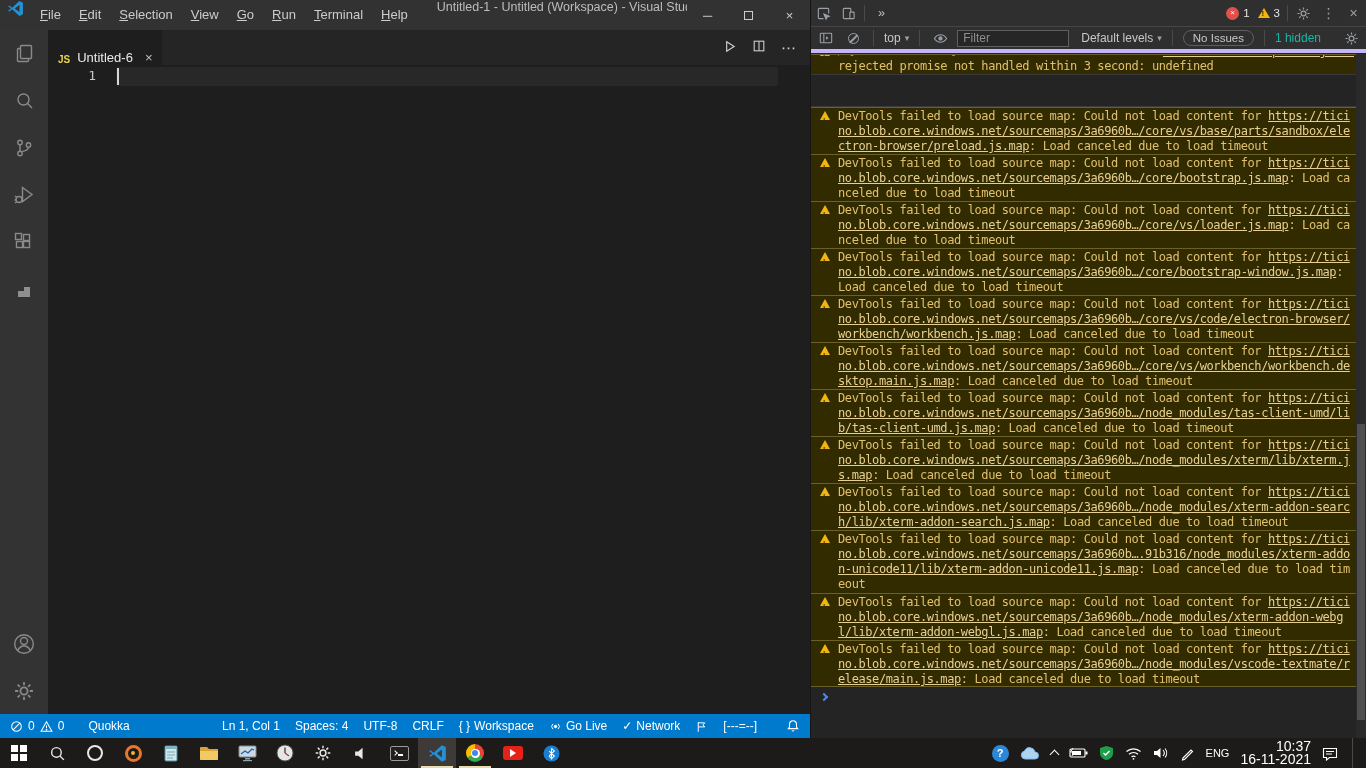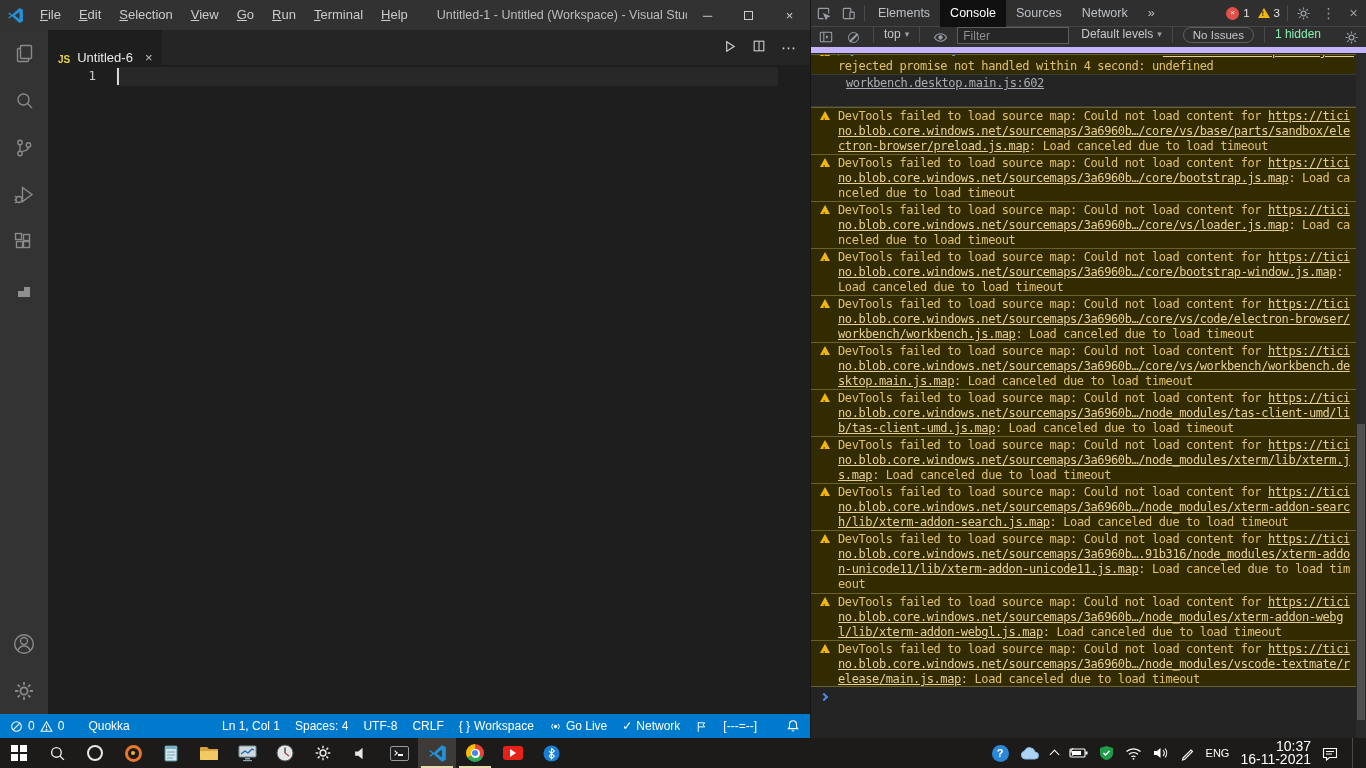--- a/index.html
+++ b/index.html
@@ -2,21 +2,21 @@
 <html style="--status-bar: #007acc; --warning-bg: #332b00; --warning-text: #e0c06d; --error-red: #f14c4c; --accent-blue: #4e8ae8;"><head>
 <meta charset="utf-8">
 <style>
   *{margin:0;padding:0;box-sizing:border-box}
   html,body{width:1366px;height:768px;overflow:hidden;background:#000}
   body{font-family:"Liberation Sans",sans-serif;-webkit-font-smoothing:antialiased}
   .screen{position:relative;width:1366px;height:768px;background:#1e1e1e;overflow:hidden}
 
   
   .vscode{position:absolute;left:0;top:0;width:810px;height:738px;background:#1e1e1e}
-  .titlebar{height:30px;background:#323233;display:flex;align-items:center;color:#ccc;font-size:13px}
+  .titlebar{height:30px;background:#323233;display:flex;align-items:flex-start;color:#ccc;font-size:13px}
   .vslogo{width:34px;display:flex;align-items:center;justify-content:center}
   .menus{display:flex}
   .mi{padding:0 9px;line-height:30px;white-space:nowrap}
   .mi u{text-decoration:underline}
   .wintitle{font-size:12.5px;color:#bdbdbd;margin-left:20px;white-space:nowrap;overflow:hidden}
   .tb-spacer{flex:1}
   .winctl{width:45px;height:30px;display:flex;align-items:center;justify-content:center;color:#ccc;font-size:13px}
   .restore-box{width:9px;height:9px;border:1px solid #ccc}
 
   .activitybar{position:absolute;left:0;top:30px;width:48px;height:684px;background:#333333;display:flex;flex-direction:column;align-items:center}
@@ -48,30 +48,30 @@
   .dt-sep{width:1px;height:16px;background:#4a4a4a;margin:0 3px;flex:none}
   .dt-tabs{display:flex}
   .dtab{padding:0 10px;line-height:27px;height:27px;color:#bdc1c6;font-size:12.5px;white-space:nowrap}
   .dtab.active{background:#101010;color:#fff}
   .dt-badges{margin-left:auto;display:flex;align-items:center;gap:8px;padding:0 4px}
   .badge{display:flex;align-items:center;gap:4px;color:#e3e3e3;font-size:11.5px}
   .errdot{width:13px;height:13px;border-radius:50%;background:#e35049;color:#fff;font-size:8px;display:flex;align-items:center;justify-content:center;line-height:1}
   .wtri{display:inline-block;width:0;height:0;border-left:6px solid transparent;border-right:6px solid transparent;border-bottom:10px solid #f3b60e;position:relative}
   .wtri:after{content:"!";position:absolute;left:-2px;top:1px;font-size:8px;font-weight:bold;color:#3a2f00;font-family:"Liberation Sans",sans-serif}
 
-  .dt-toolbar{height:26px;background:#2f2f30;border-bottom:6px solid #c4b5fd;display:flex;align-items:flex-start;padding:0 5px;gap:7px}
+  .dt-toolbar{height:26px;background:#2f2f30;border-bottom:4px solid #c4b5fd;display:flex;align-items:center;padding:0 5px;gap:7px}
   .tb-ic{width:20px;height:20px;display:flex;align-items:center;justify-content:center;color:#9aa0a6;flex:none}
   .ban{width:11px;height:11px;border:1.5px solid #9aa0a6;border-radius:50%;position:relative}
   .ban:after{content:"";position:absolute;left:-1px;top:4px;width:11px;height:1.5px;background:#9aa0a6;transform:rotate(-45deg)}
   .ddl{display:flex;align-items:center;gap:4px;color:#c8c8c8;white-space:nowrap}
   .caret{font-size:9px;color:#9aa0a6}
   .filterbox{width:112px;height:17px;background:#262626;border:1px solid #5f5f5f;color:#bbb;font-size:12px;padding:0 5px;outline:none;font-family:"Liberation Sans",sans-serif}
   .filterbox::placeholder{color:#8f8f8f}
   .pill{border:1px solid #5f5f5f;border-radius:9px;padding:1px 9px;font-size:11.5px;color:#c8c8c8;white-space:nowrap}
-  .hidden-lbl{color:#86efac;white-space:nowrap}
+  .hidden-lbl{color:#14b8a6;white-space:nowrap}
   .dt-gear-r{margin-left:auto}
 
   
   .dt-console{position:absolute;left:0;top:54px;width:555px;height:684px;overflow:hidden;font-family:"DejaVu Sans Mono",monospace;font-size:12px;line-height:15px;letter-spacing:-0.4px;color:#d6d3ca}
   .warnrow{background:var(--warning-bg,#332b00);border-top:1px solid #6b6026;color:var(--warning-text,#e0c06d);display:flex;padding:1px 12px 1px 0;overflow:hidden}
   .wlast{border-bottom:1px solid #6b6026}
   .icol{width:27px;flex:none;display:flex;justify-content:center;padding-top:2px}
   .wicon{display:inline-block;width:0;height:0;border-left:5px solid transparent;border-right:5px solid transparent;border-bottom:9px solid #f3b60e;position:relative}
   .wicon:after{content:"!";position:absolute;left:-1.5px;top:1.5px;font-size:7px;font-weight:bold;color:#3a2f00;font-family:"Liberation Sans",sans-serif}
   .cmsg{flex:1;min-width:0;word-break:break-all}
@@ -290,26 +290,20 @@
             <path fill="#9aa0a6" d="M8.5 8.5 14 11l-2.4.9L10.7 14z"></path>
           </svg>
       </span>
       <span class="dt-icobtn">
         <svg width="15" height="15" viewBox="0 0 16 16" fill="none" stroke="#9aa0a6" stroke-width="1.2">
             <rect x="2.5" y="2.5" width="8" height="11" rx="1"></rect>
             <rect x="9.5" y="6.5" width="4.5" height="7" rx="0.8" fill="#2f2f30"></rect>
           </svg>
       </span>
       <span class="dt-sep"></span>
-      <span class="dt-tabs">
-          <span class="dtab">Elements</span>
-          <span class="dtab active">Console</span>
-          <span class="dtab">Sources</span>
-          <span class="dtab">Network</span>
-        </span>
       <span class="dtab">»</span>
       <span class="dt-badges">
         <span class="badge">
             <span class="errdot">×</span>
             <span>1</span>
           </span>
         <span class="badge">
             <span class="wtri"></span>
             <span>3</span>
           </span>
@@ -369,26 +363,25 @@
         <div class="cliprow">
           <div class="clipin">
             <div class="cl1">
               <span class="icol">
                 <span class="wicon"></span>
               </span>
               <span class="exp"></span>
               <span class="extbadge">[Extension Host]</span>
               <a class="srclink l1link">workbench.desktop.main.js:97</a>
             </div>
-            <div class="cl2">rejected promise not handled within 4 second: undefined</div>
+            <div class="cl2">rejected promise not handled within 3 second: undefined</div>
           </div>
         </div>
         <div class="logrow">
           <span class="icol"></span>
-          <a class="srclink">workbench.desktop.main.js:602</a>
         </div>
         <div class="warnrow" style="height: 47px;">
           <span class="icol">
             <span class="wicon"></span>
           </span>
           <div class="cmsg">DevTools failed to load source map: Could not load content for <a class="wlink">https://ticino.blob.core.windows.net/sourcemaps/3a6960b…/core/vs/base/parts/sandbox/electron-browser/preload.js.map</a>: Load canceled due to load timeout</div>
         </div>
         <div class="warnrow" style="height: 47px;">
           <span class="icol">
             <span class="wicon"></span>

